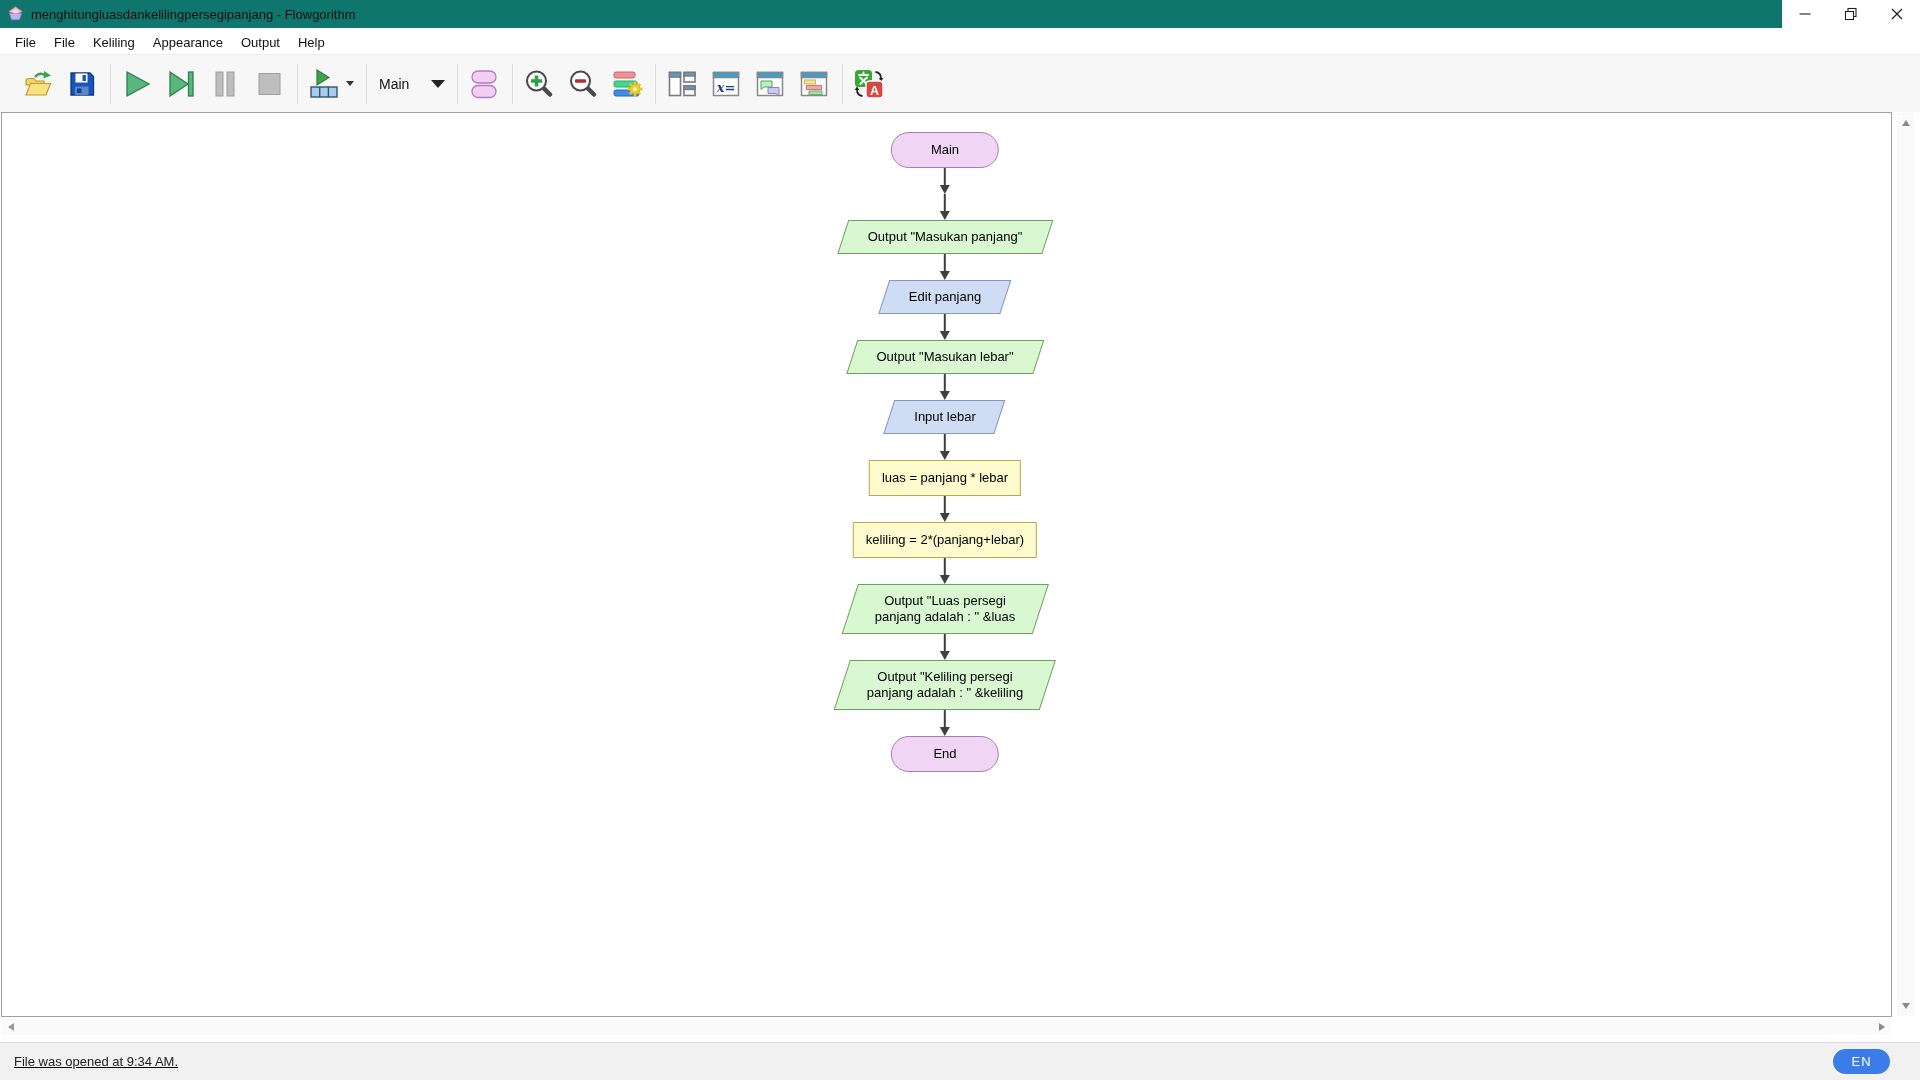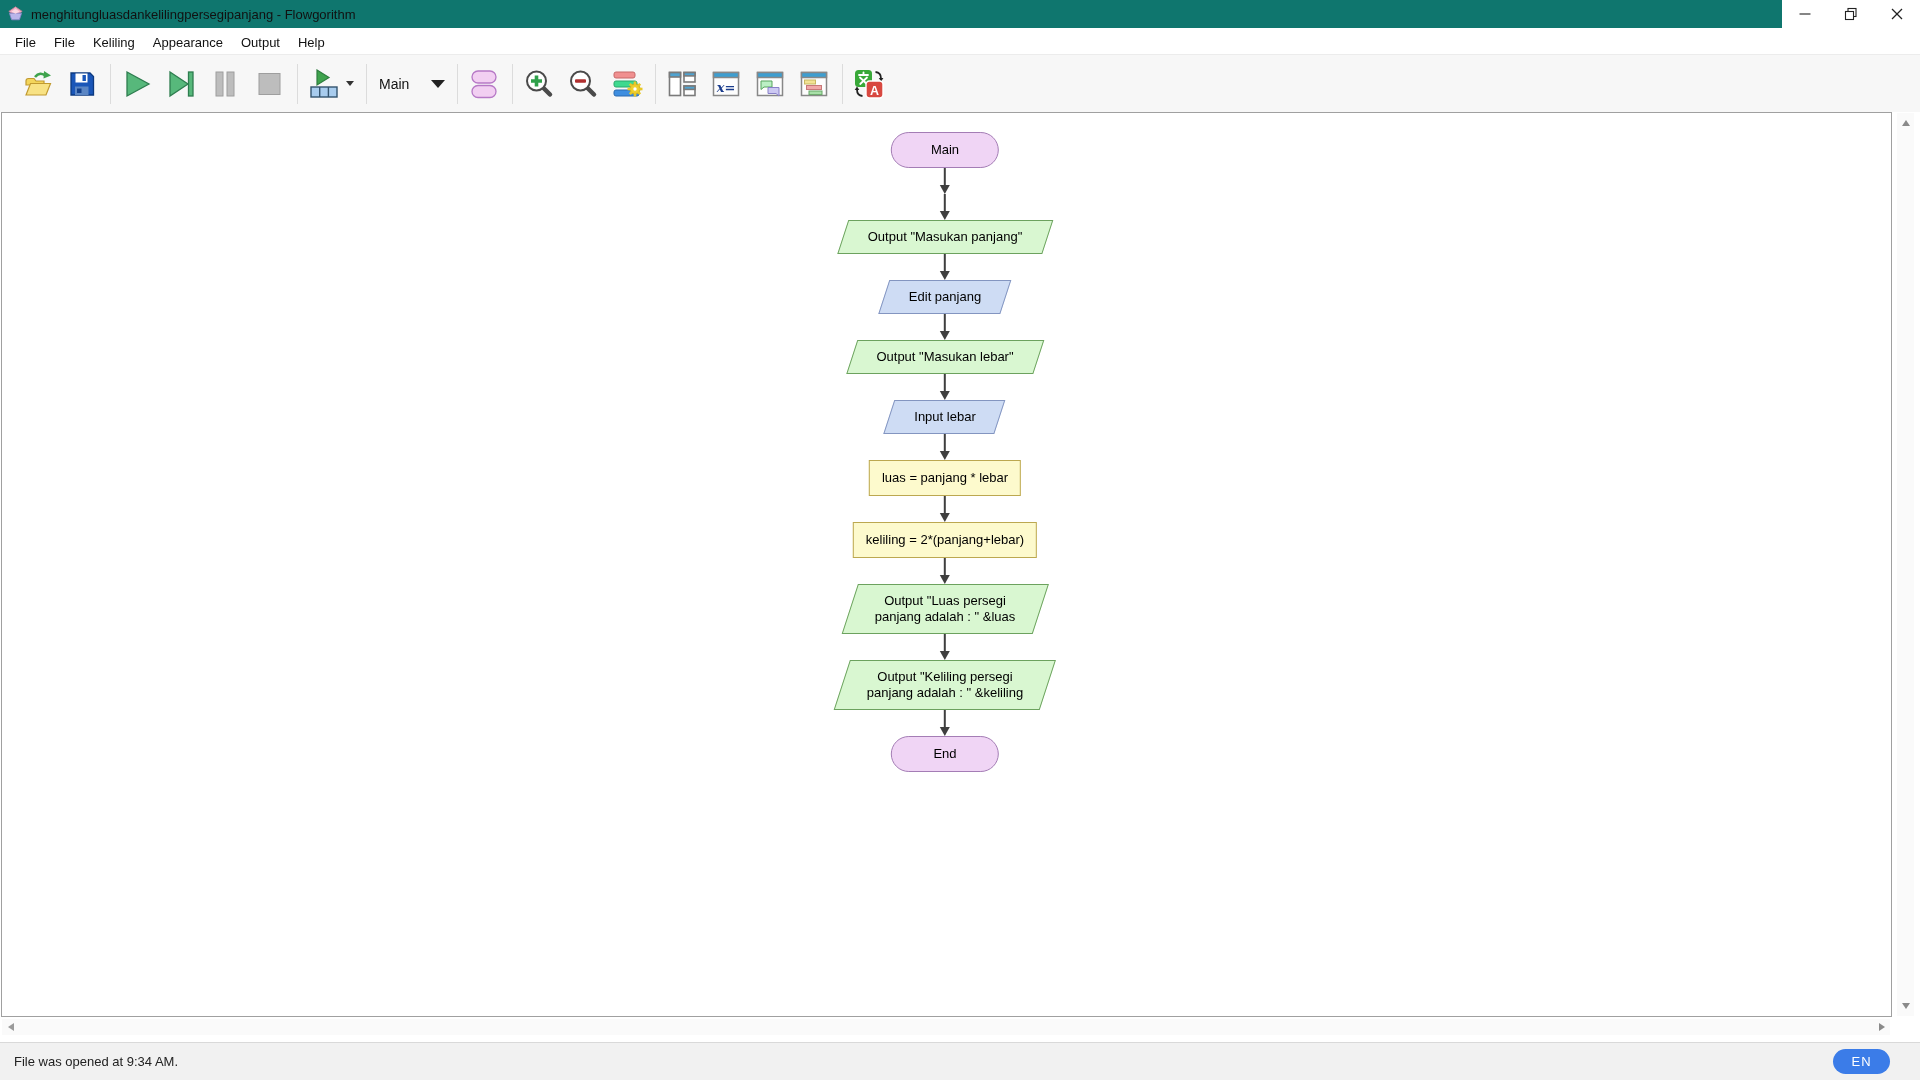--- a/index.html
+++ b/index.html
@@ -48,21 +48,21 @@
   .vscroll{position:absolute;left:1897px;top:113px;width:17px;height:903px;background:#fafafa;}
   .hscroll{position:absolute;left:2px;top:1019px;width:1888px;height:16px;background:#fafafa;display:flex;justify-content:space-between;align-items:center;}
   .sb-btn{width:17px;height:16px;display:flex;align-items:center;justify-content:center;background:transparent;border:none;padding:0;}
   .tri-up{width:0;height:0;border-left:4px solid transparent;border-right:4px solid transparent;border-bottom:6px solid #8a8a8a;}
   .tri-down{width:0;height:0;border-left:4px solid transparent;border-right:4px solid transparent;border-top:6px solid #8a8a8a;}
   .tri-left{width:0;height:0;border-top:4px solid transparent;border-bottom:4px solid transparent;border-right:6px solid #9a9a9a;}
   .tri-right{width:0;height:0;border-top:4px solid transparent;border-bottom:4px solid transparent;border-left:6px solid #8a8a8a;}
   .vscroll .sb-btn{position:absolute;left:0;}
   .vscroll .sb-top{top:2px;} .vscroll .sb-bottom{bottom:2px;}
   
-  .statusbar{position:absolute;left:0;top:1042px;width:1920px;height:38px;background:#f1f1f1;border-top:1px solid #d9d9d9;box-sizing:border-box;display:flex;align-items:center;}
+  .statusbar{position:absolute;left:0;top:1042px;width:1920px;height:38px;background:#f1f1f1;border-top:1px solid #d9d9d9;box-sizing:border-box;display:flex;align-items:center;text-decoration:underline;}
   .status-text{font-size:13px;color:#222;margin-left:14px;}
   .lang-badge{position:absolute;right:30px;top:6px;width:57px;height:25px;border-radius:13px;background:#3b7ce8;color:#fff;
       font-size:13px;display:flex;align-items:center;justify-content:center;letter-spacing:1px;border:none;padding:0;}
 </style>
 </head>
 <body>
 
 <div class="titlebar">
   <span class="app-icon">
     <svg width="17" height="17" viewBox="0 0 17 17">

